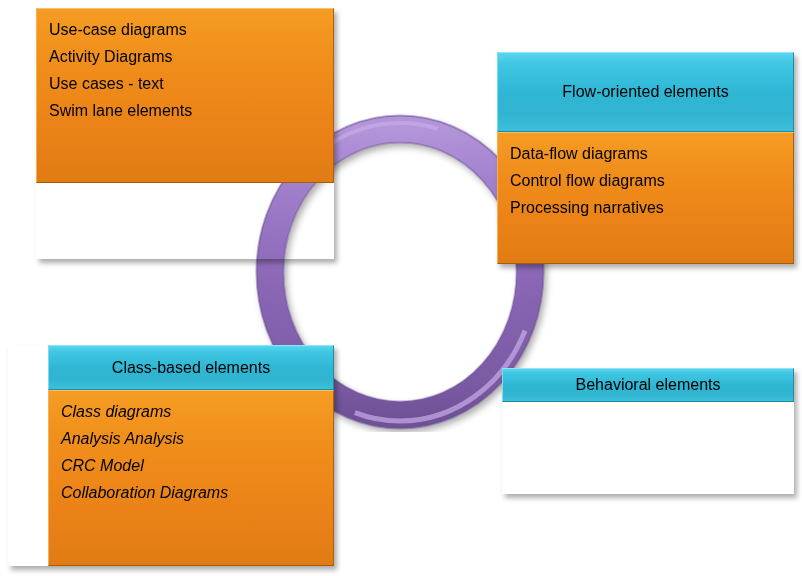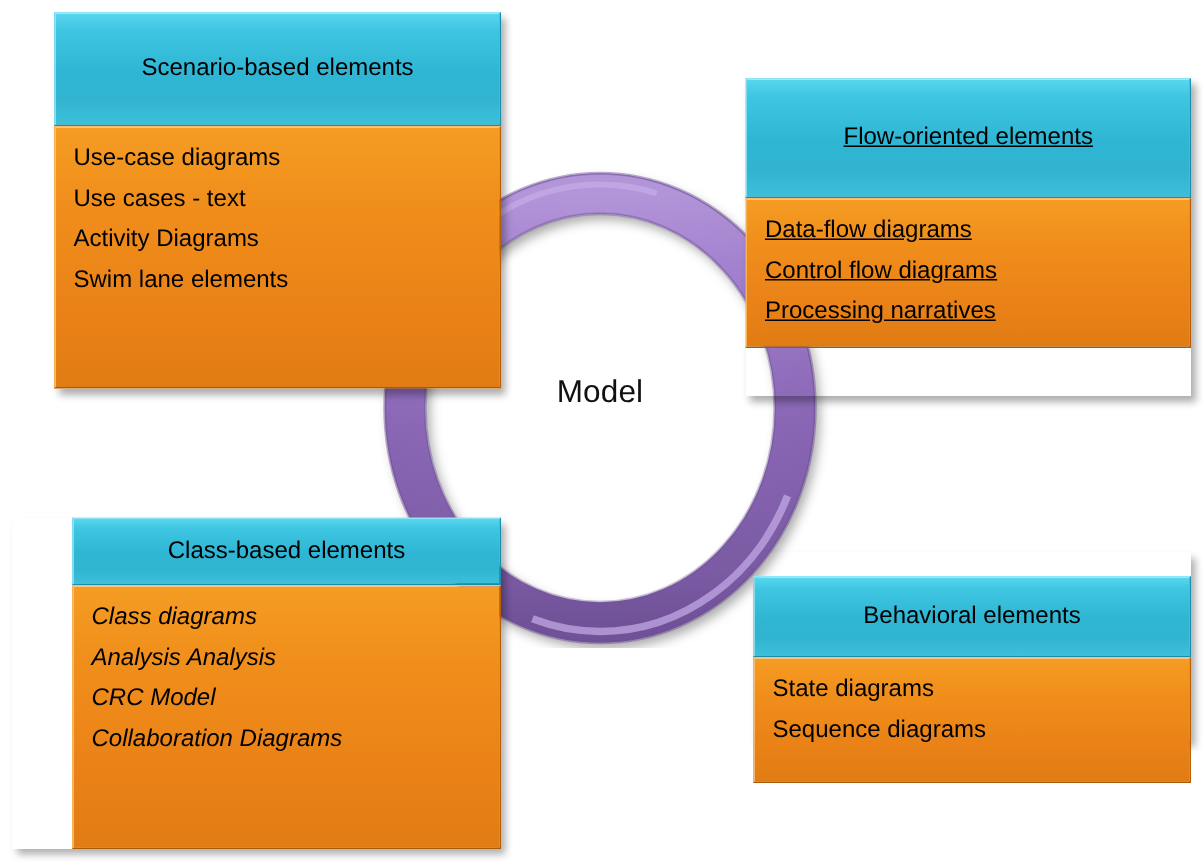--- a/index.html
+++ b/index.html
@@ -99,32 +99,32 @@
     white-space: nowrap;
     color: #000000;
   }
 
   
   #box-scenario { left: 36px;  top: 8px;   width: 298px; height: 251px; }
   #box-scenario .qhead { height: 76px; }
   #box-scenario .qbody { height: 175px; }
 
   
-  #box-flow     { left: 497px; top: 52px;  width: 297px; height: 212px; text-decoration: underline; }
+  #box-flow     { left: 497px; top: 52px;  width: 297px; height: 212px; }
   #box-flow .qhead { height: 80px; }
-  #box-flow .qbody { height: 100px; }
+  #box-flow .qbody { height: 132px; }
 
   
   #box-class    { left: 8px;   top: 345px; width: 326px; height: 221px; padding-left: 40px; }
   #box-class .qhead { height: 45px; }
   #box-class .qbody { height: 176px; font-style: italic; }
 
   
   #box-behavior { left: 502px; top: 368px; width: 292px; height: 126px; }
-  #box-behavior .qhead { height: 54px; margin-top: 16px; }
+  #box-behavior .qhead { height: 34px; }
   #box-behavior .qbody { height: 84px; }
 </style>
 </head>
 <body>
 
 <div id="canvas">
 
   <div class="ring-wrap">
     <svg width="310" height="320" viewBox="0 0 310 320" xmlns="http://www.w3.org/2000/svg">
       <defs>
@@ -153,31 +153,27 @@
 
       <ellipse cx="155" cy="160" rx="136" ry="149" fill="none" stroke="#c2a8e4" stroke-width="5" opacity="0.75" stroke-dasharray="210 900" stroke-dashoffset="-60"></ellipse>
       <ellipse cx="155" cy="160" rx="136" ry="149" fill="none" stroke="#c8b0e8" stroke-width="4" opacity="0.6" stroke-dasharray="120 900" stroke-dashoffset="430"></ellipse>
 
       <ellipse cx="155" cy="160" rx="143.5" ry="156.5" fill="none" stroke="#6b4e92" stroke-width="2" opacity="0.45"></ellipse>
       <ellipse cx="155" cy="160" rx="116.5" ry="129.5" fill="none" stroke="#6b4e92" stroke-width="2" opacity="0.35"></ellipse>
     </svg>
   </div>
 
   <div class="center-label">
-    <div>Model</div>
   </div>
 
   <div class="qbox" id="box-scenario">
-    <div class="qhead">
-      <span>Scenario-based elements</span>
-    </div>
     <div class="qbody">
       <div class="item">Use-case diagrams</div>
+      <div class="item">Activity Diagrams</div>
       <div class="item">Use cases - text</div>
-      <div class="item">Activity Diagrams</div>
       <div class="item">Swim lane elements</div>
     </div>
   </div>
 
   <div class="qbox" id="box-flow">
     <div class="qhead">
       <span>Flow-oriented elements</span>
     </div>
     <div class="qbody">
       <div class="item">Data-flow diagrams</div>
@@ -195,19 +191,15 @@
       <div class="item">Analysis Analysis</div>
       <div class="item">CRC Model</div>
       <div class="item">Collaboration Diagrams</div>
     </div>
   </div>
 
   <div class="qbox" id="box-behavior">
     <div class="qhead">
       <span>Behavioral elements</span>
     </div>
-    <div class="qbody">
-      <div class="item">State diagrams</div>
-      <div class="item">Sequence diagrams</div>
-    </div>
   </div>
 
 </div>
 
 </body></html>

